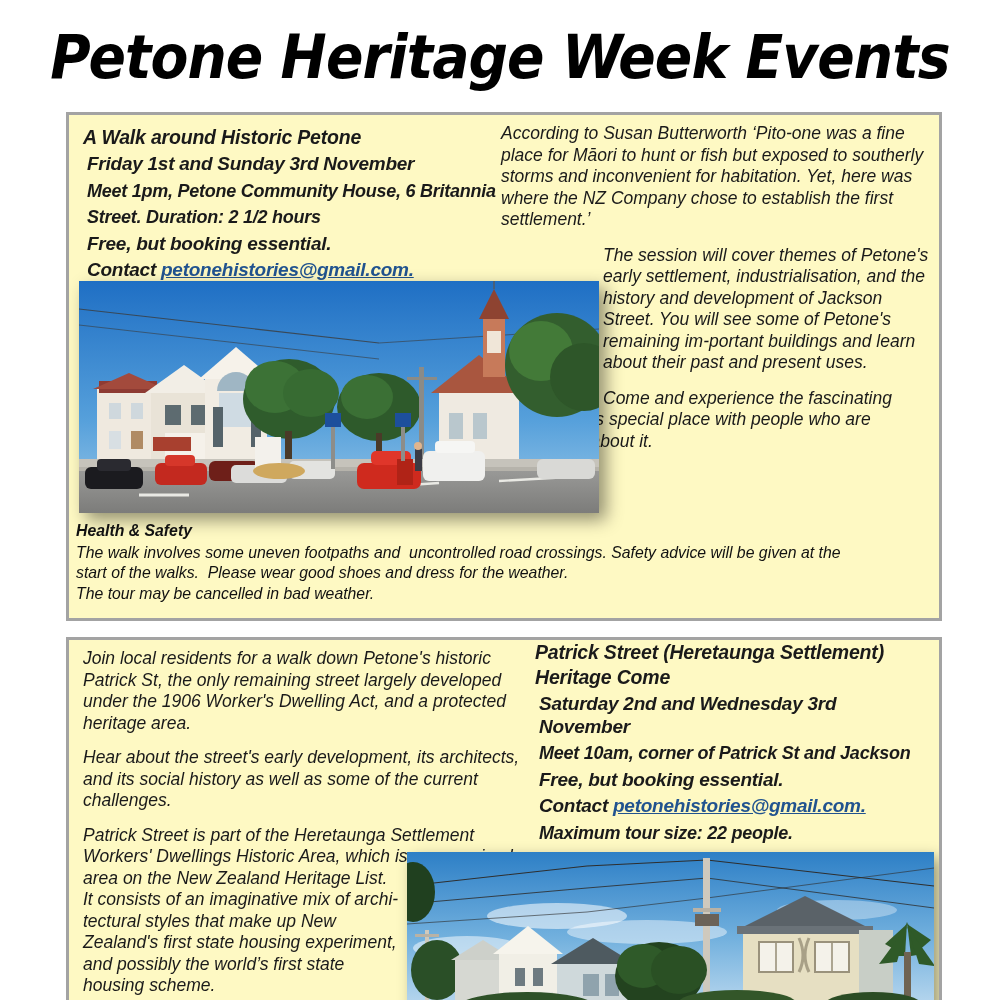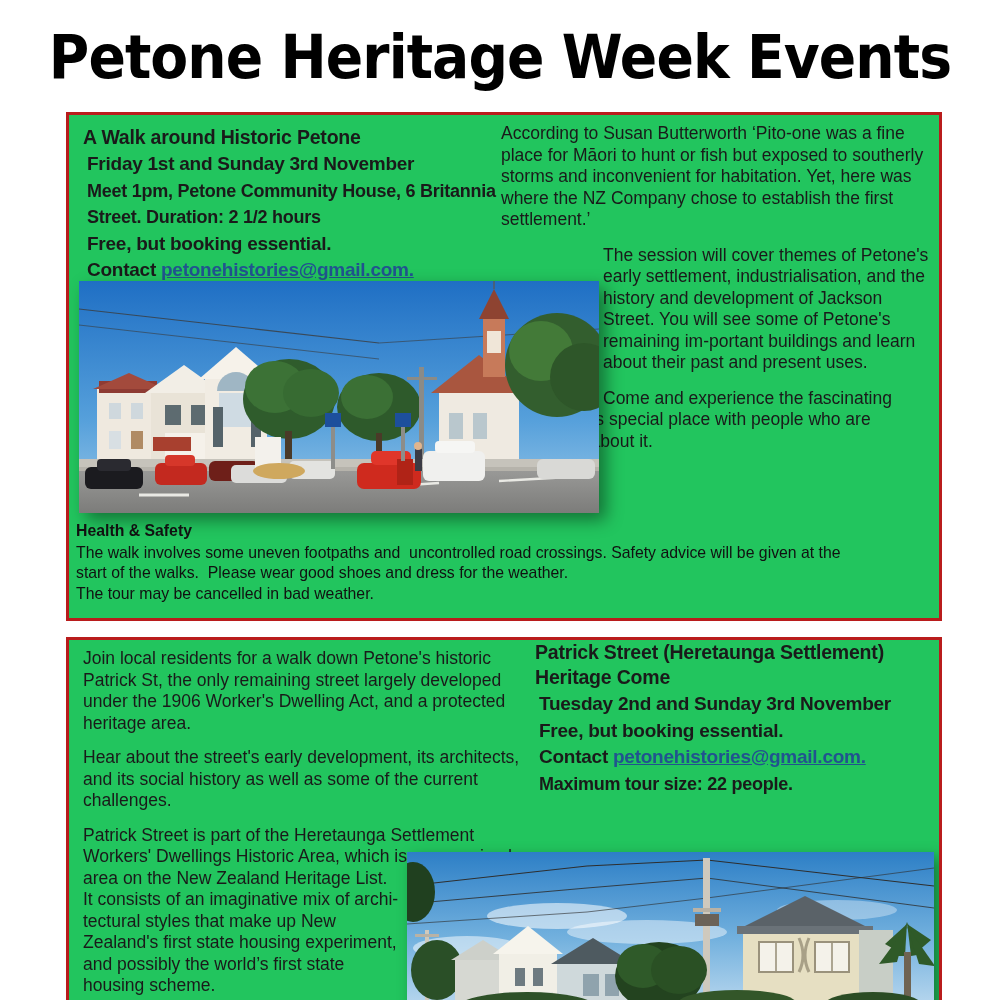--- a/index.html
+++ b/index.html
@@ -12,20 +12,21 @@
     height: 1000px;
     overflow: hidden;
     font-family: "Liberation Sans", sans-serif;
     color: #000000;
   }
   .page {
     position: relative;
     width: 1000px;
     height: 1000px;
     background: #ffffff;
+    font-style: italic;
   }
 
   
   .title {
     position: absolute;
     left: 0;
     top: 22px;
     width: 1000px;
     text-align: center;
     font-family: "DejaVu Sans", sans-serif;
@@ -34,22 +35,22 @@
     line-height: 70px;
     letter-spacing: -1px;
     transform: scaleX(0.92);
     transform-origin: center center;
     white-space: nowrap;
   }
 
   
   .box {
     position: absolute;
-    border: 3px solid #b91c1c;
-    background: #22c55e;
+    border: 3px solid #a3a3a3;
+    background: #fef9c3;
     box-sizing: border-box;
     overflow: hidden;
   }
   #box-one {
     left: 66px;
     top: 112px;
     width: 876px;
     height: 509px;
   }
   #box-two {
@@ -349,21 +350,22 @@
         <p>Hear about the street's early development, its architects, and its social history as well as some of the current challenges.</p>
         <p class="tight">Patrick Street is part of the Heretaunga Settlement Workers' Dwellings Historic Area, which is a recognised area on the New Zealand Heritage List.</p>
         <div class="wrap-shape-2"></div>
         <p class="tight">It consists of an imaginative mix of archi-tectural styles that make up New Zealand's first state housing experiment, and possibly the world’s first state housing scheme.</p>
         <p class="b2-hs-head">Health &amp; Safety</p>
       </div>
 
       <div class="col col-text" id="b2-right">
         <div class="lead-title">Patrick Street (Heretaunga Settlement)</div>
         <div class="lead-title">Heritage Come</div>
-        <div class="lead-line big">Tuesday 2nd and Sunday 3rd November</div>
+        <div class="lead-line big">Saturday 2nd and Wednesday 3rd November</div>
+        <div class="lead-line">Meet 10am, corner of Patrick St and Jackson</div>
         <div class="lead-line big">Free, but booking essential.</div>
         <div class="lead-line big"><span>Contact </span><a class="mail-link" href="#">petonehistories@gmail.com.</a>&nbsp;</div>
         <div class="lead-line">Maximum tour size: 22 people.</div>
       </div>
 
       <div id="photo-two">
         <svg class="ph-svg" viewBox="0 0 527 158" preserveAspectRatio="none">
           <defs>
             <linearGradient id="sky2" x1="0" y1="0" x2="0" y2="1">
               <stop offset="0%" stop-color="#2d7fc6"></stop>

